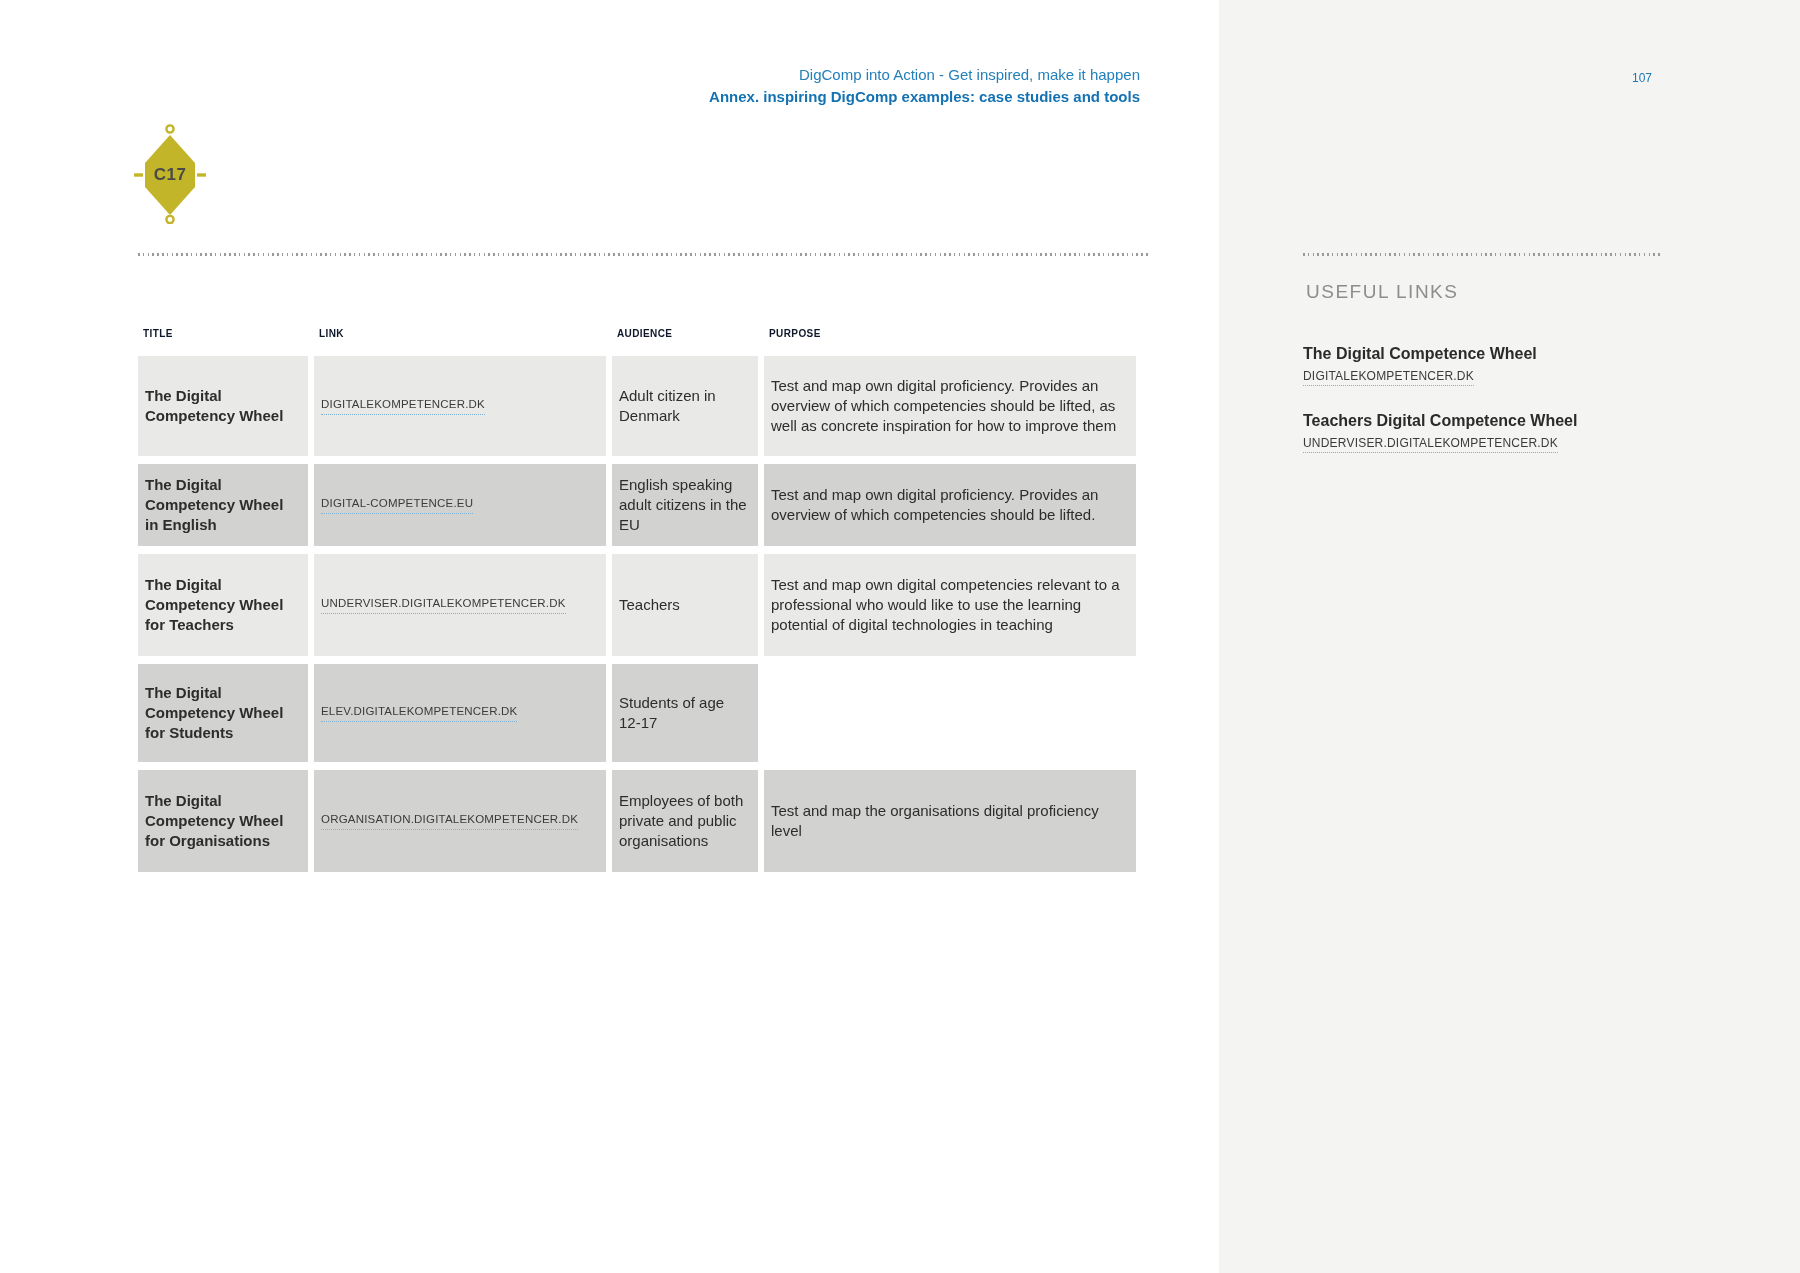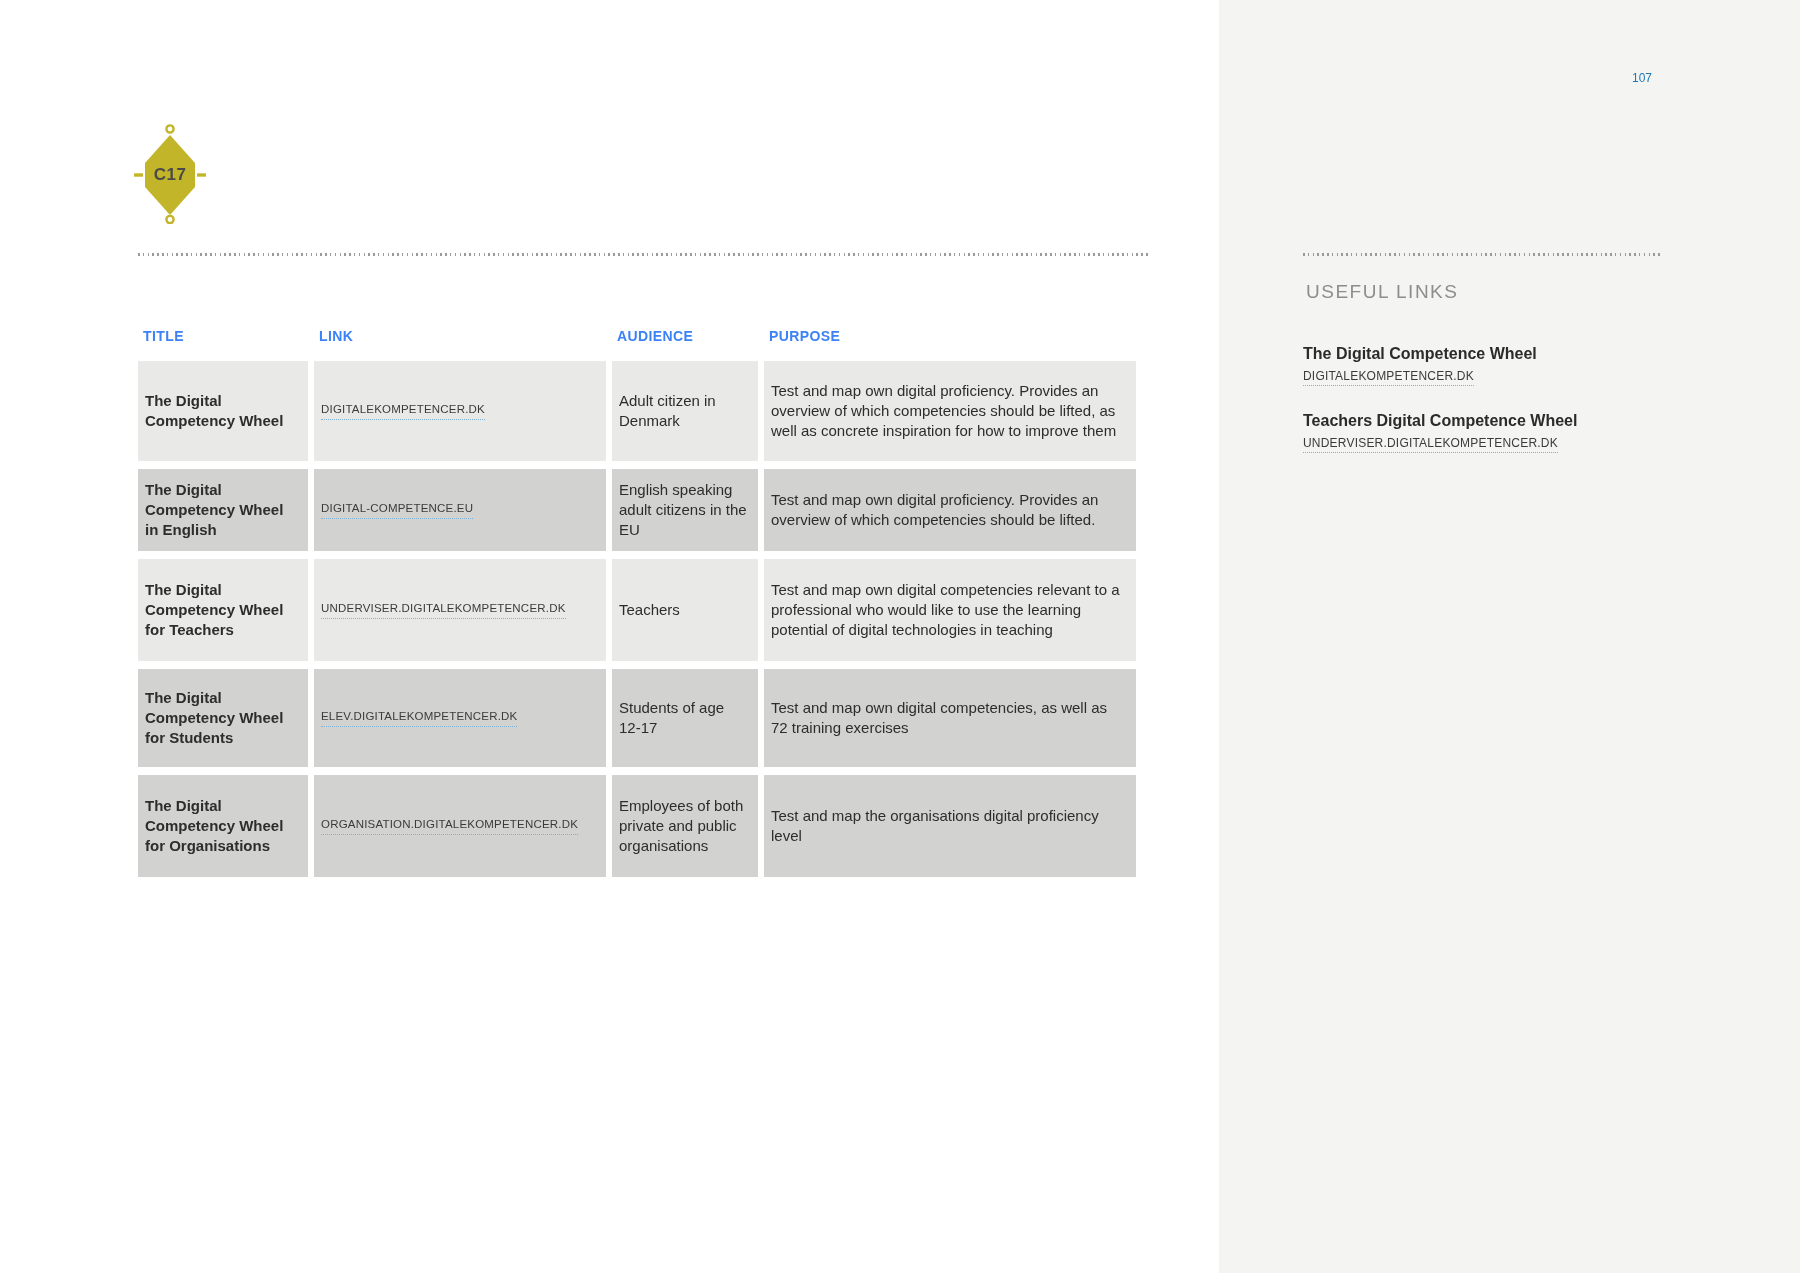--- a/index.html
+++ b/index.html
@@ -25,21 +25,21 @@
     font-size:17px; font-weight:bold; color:#4a4a48; letter-spacing:0.5px;
   }
   
   .dotted { height:3px; background-image:repeating-linear-gradient(to right, #9a9a9a 0 1.5px, transparent 1.5px 4.8px); }
   .main-divider { position:absolute; left:138px; top:253px; width:1012px; }
   .sidebar-divider { position:absolute; left:1303px; top:253px; width:360px; }
   
   .doc-table { position:absolute; left:138px; top:328px; width:998px; }
   .t-head, .t-row { display:grid; grid-template-columns:170px 292px 146px 372px; column-gap:6px; }
   .t-head { margin-bottom:17px; }
-  .t-head > div { font-size:14px; font-weight:bold; color:#3b82f6; letter-spacing:0.4px; padding-left:5px; }
+  .t-head > div { font-size:10px; font-weight:bold; color:#0f172a; letter-spacing:0.4px; padding-left:5px; }
   .t-row { margin-bottom:8px; }
   .cell {
     display:flex; align-items:center; padding:10px 10px 10px 7px;
     font-size:15px; color:#2d2d2c; line-height:1.35;
   }
   .cell.light { background:#e9e9e8; }
   .cell.dark  { background:#d2d2d1; }
   .cell-title { font-weight:bold; }
   .r1 > .cell { min-height:100px; }
   .r2 > .cell { min-height:82px; }
@@ -63,20 +63,24 @@
     letter-spacing:0.2px; border-bottom:1px dotted #7fb0d6; padding-bottom:2px; cursor:pointer;
   }
 </style>
 </head>
 <body>
 
 <div class="page">
 
   <div class="sidebar-panel"></div>
 
+  <div class="doc-header">
+    <div class="l1">DigComp into Action - Get inspired, make it happen</div>
+    <div class="l2">Annex. inspiring DigComp examples: case studies and tools</div>
+  </div>
 
   <div class="page-number">107</div>
 
   <div class="badge">
     <svg width="80" height="100" viewBox="0 0 80 100">
       <polygon points="15,38.9 40,11 65,38.9 65,63.1 40,91 15,63.1" fill="#c3b52a"></polygon>
       <rect x="4" y="49.3" width="9" height="3.4" fill="#c3b52a"></rect>
       <rect x="67" y="49.3" width="9" height="3.4" fill="#c3b52a"></rect>
       <circle cx="40" cy="5" r="3.6" fill="#ffffff" stroke="#c3b52a" stroke-width="2.4"></circle>
       <circle cx="40" cy="95.5" r="3.6" fill="#ffffff" stroke="#c3b52a" stroke-width="2.4"></circle>
@@ -120,21 +124,20 @@
       <div class="cell light">Teachers</div>
       <div class="cell light">Test and map own digital competencies relevant to a professional who would like to use the learning potential of digital technologies in teaching</div>
     </div>
 
     <div class="t-row r4">
       <div class="cell dark cell-title">The Digital Competency Wheel for Students</div>
       <div class="cell dark">
           <span class="link-chip">ELEV.DIGITALEKOMPETENCER.DK</span>
         </div>
       <div class="cell dark">Students of age 12-17</div>
-      <div class="cell dark">Test and map own digital competencies, as well as 72 training exercises</div>
     </div>
 
     <div class="t-row r5">
       <div class="cell dark cell-title">The Digital Competency Wheel for Organisations</div>
       <div class="cell dark">
           <span class="link-chip">ORGANISATION.DIGITALEKOMPETENCER.DK</span>
         </div>
       <div class="cell dark">Employees of both private and public organisations</div>
       <div class="cell dark">Test and map the organisations digital proficiency level</div>
     </div>

